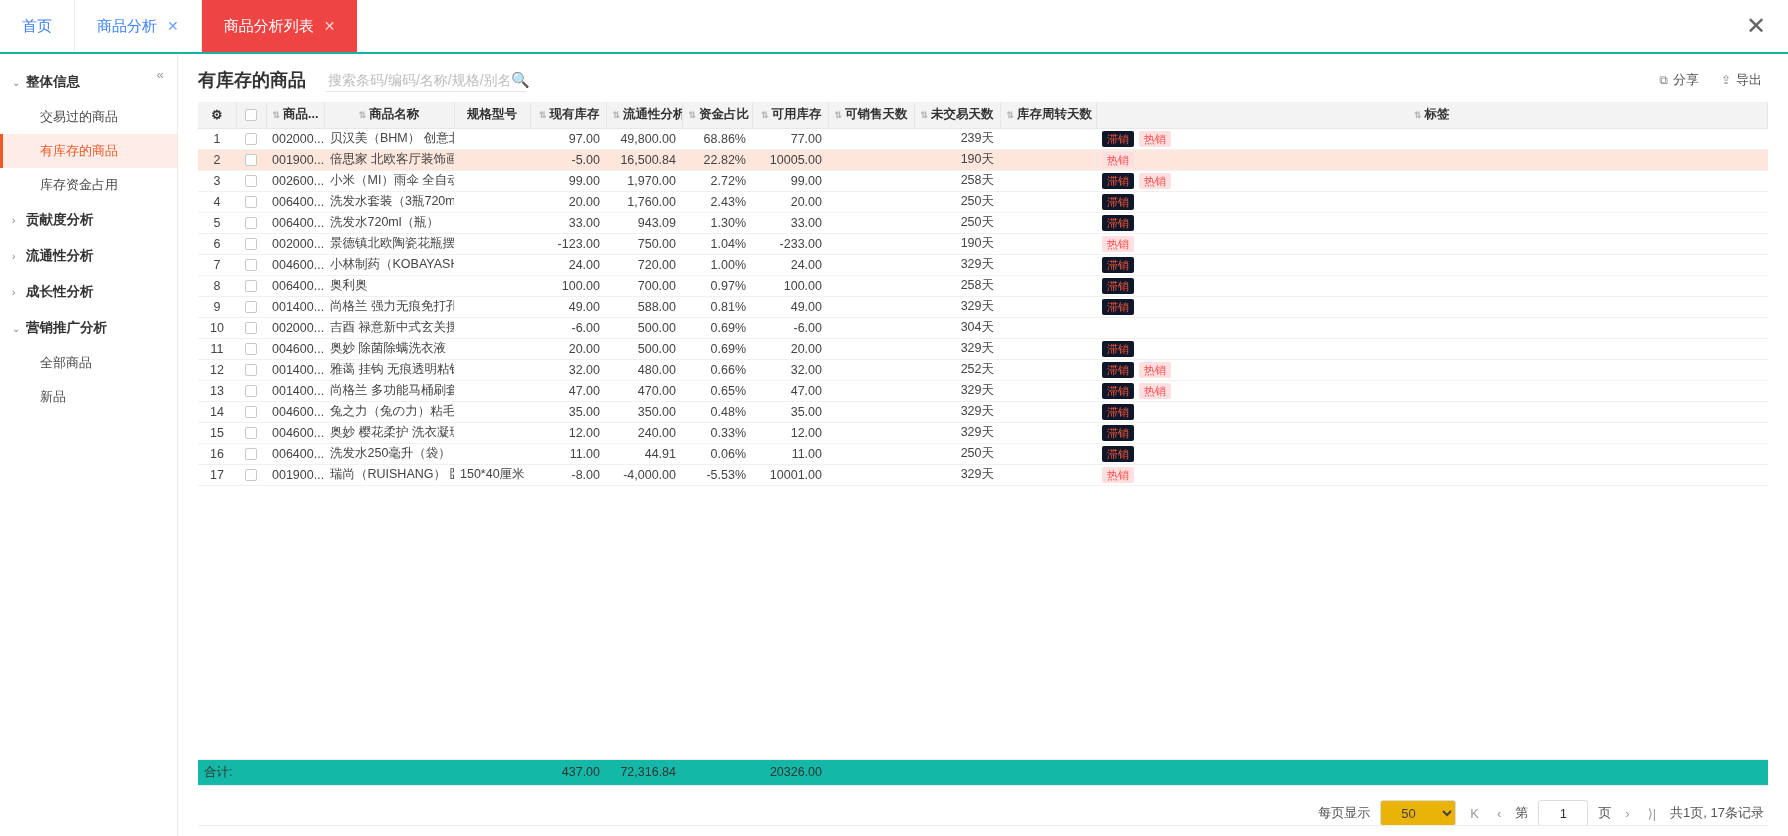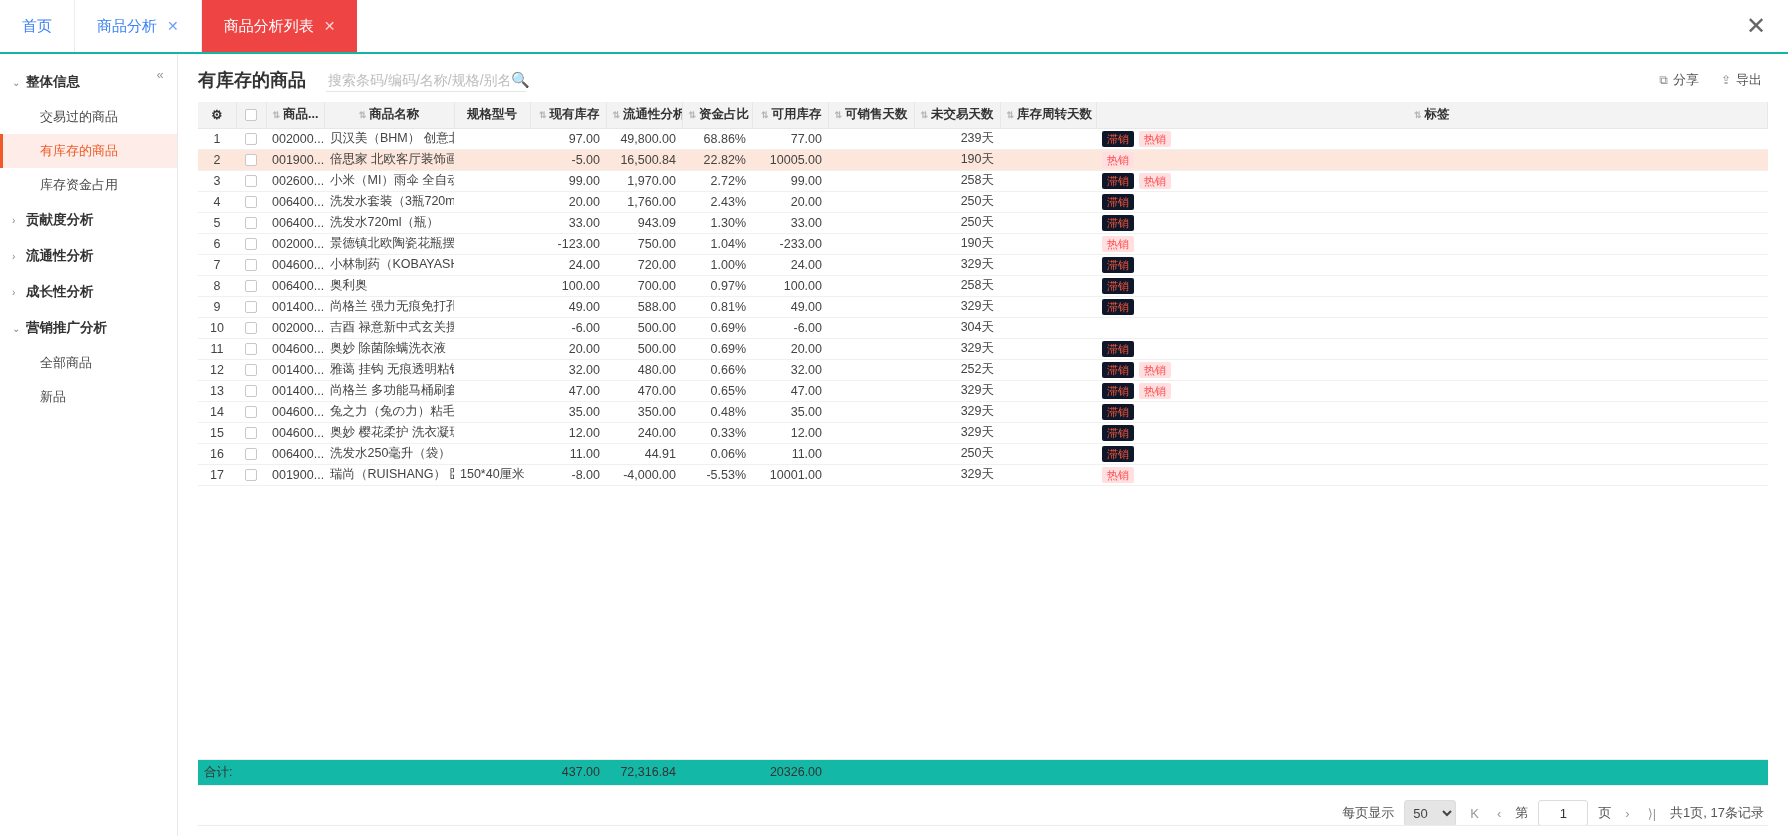--- a/index.html
+++ b/index.html
@@ -256,23 +256,23 @@
     gap: 10px;
     padding: 14px 24px 10px 0;
     font-size: 13px;
     color: #555;
   }
   .pager select {
     height: 26px;
     border: 1px solid #dcdcdc;
     border-radius: 3px;
     font-size: 13px;
-    padding: 0 4px;
+    padding: 0 16px;
     color: #444;
-    background: #e5e5e5;
+    background: #eab308;
     font-family: "Liberation Sans", sans-serif;
   }
   .pager .pg-btn {
     color: #999;
     cursor: pointer;
     padding: 0 4px;
     font-size: 13px;
   }
   .pager input.pg-input {
     width: 50px;

